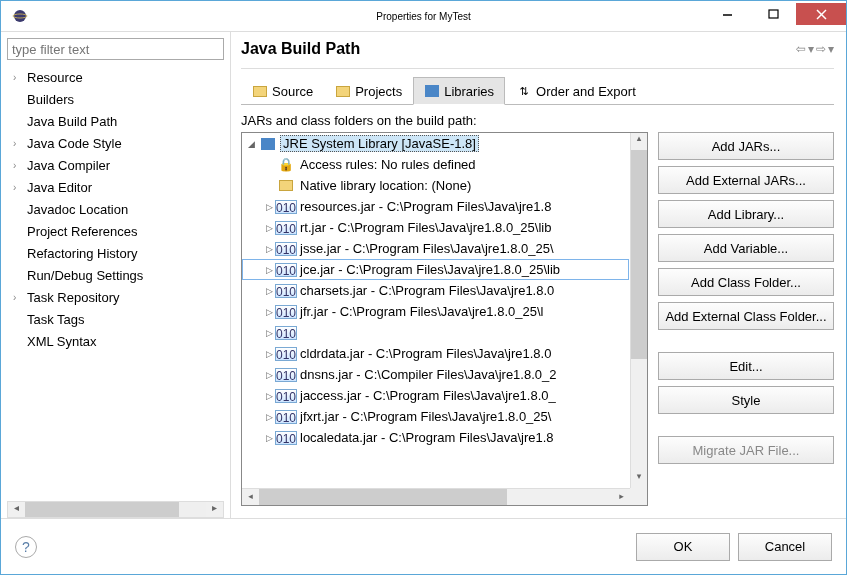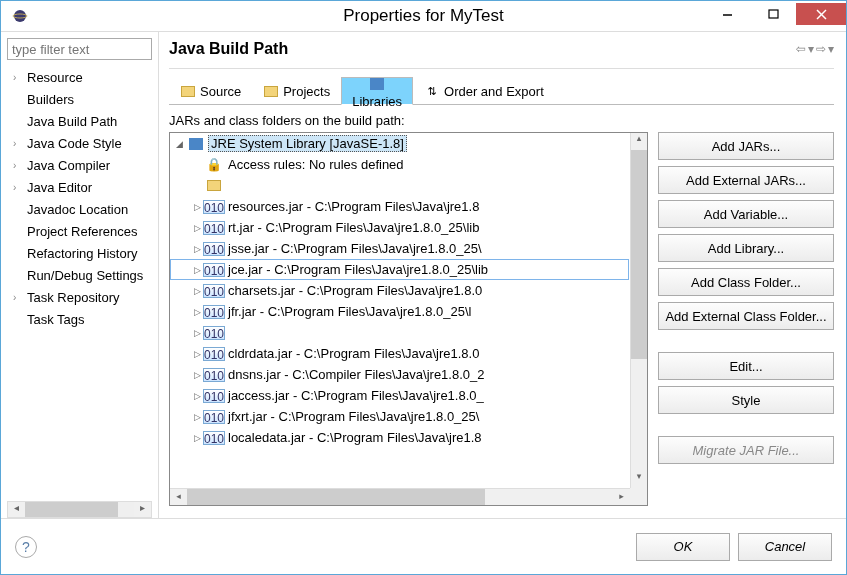--- a/index.html
+++ b/index.html
@@ -1,44 +1,44 @@
 <!DOCTYPE html>
 <html><head>
 <meta charset="utf-8">
 <style>
 * { box-sizing: border-box; margin: 0; padding: 0; font-family: "Segoe UI", Tahoma, sans-serif; font-size: 13px; }
 body { background: #fff; overflow: hidden; }
 .window { width: 847px; height: 575px; display: flex; flex-direction: column; border: 1px solid #5aa7d8; }
 .titlebar { height: 30px; background: #fff; display: flex; align-items: center; position: relative; }
 .titlebar .eclipse-icon { width: 25px; height: 25px; margin-left: 6px; display: flex; align-items: center; justify-content: center; }
-.titlebar .title { position: absolute; left: 50%; transform: translateX(-50%); color: #000; font-size: 17px; }
+.titlebar .title { position: absolute; left: 50%; transform: translateX(-50%); color: #000; font-size: 10px; }
 .titlebar .winbtns { margin-left: auto; display: flex; }
 .winbtn { width: 46px; height: 22px; display: flex; align-items: center; justify-content: center; margin-top:-4px;}
 .winbtn.close { background: #c8504f; color: #fff; width: 50px; height: 22px; }
 .winbtn.min, .winbtn.max { color: #000; }
 .body { flex: 1; display: flex; background: #fff; border-top: 1px solid #ddd; }
-.leftpanel { width: 158px; border-right: 1px solid #ddd; padding: 6px 6px 0 6px; display: flex; flex-direction: column; }
+.leftpanel { width: 230px; border-right: 1px solid #ddd; padding: 6px 6px 0 6px; display: flex; flex-direction: column; }
 .filter { border: 1px solid #aaa; height: 22px; padding: 2px 4px; color: #888; margin-bottom: 4px; }
 .navtree { flex: 1; overflow: hidden; padding-top: 2px; }
 .navitem { display: flex; align-items: center; height: 22px; padding-left: 6px; color: #000; white-space: nowrap; overflow: hidden; }
 .navitem .arr { width: 14px; color: #888; font-size: 10px; }
 .navitem.noarr .arr { visibility: hidden; }
 .hscroll { height: 17px; background: #f0f0f0; border: 1px solid #ddd; display: flex; align-items: center; margin-top: auto; }
 .hscroll .sb-btn { width: 17px; height: 15px; background: #f0f0f0; text-align: center; font-size: 10px; color: #666; }
 .hscroll .track { flex: 1; height: 15px; background: #efefef; position: relative; }
 .hscroll .thumb { position: absolute; left: 0; height: 15px; background: #cdcdcd; }
 .rightpanel { flex: 1; padding: 8px 12px 0 10px; display: flex; flex-direction: column; }
 .header-row { display: flex; align-items: center; }
 .header-title { font-size: 16px; font-weight: bold; }
 .header-icons { margin-left: auto; display: flex; gap: 2px; color: #888; align-items: center; }
 .header-icons span { font-size: 12px; }
 .divider { height: 1px; background: #ddd; margin: 10px 0 8px 0; }
 .tabs { display: flex; border-bottom: 1px solid #bbb; height: 28px; }
 .tab { display: flex; align-items: center; gap: 4px; padding: 0 10px; border: 1px solid transparent; border-bottom: none; margin-bottom: -1px; color: #000; }
-.tab.active { border: 1px solid #bbb; border-bottom: 1px solid #fff; background: #7dd3fc; flex-direction: column; }
+.tab.active { border: 1px solid #bbb; border-bottom: 1px solid #fff; background: #e5e5e5; }
 .tab .ticon { width: 16px; height: 16px; display: inline-flex; align-items: center; justify-content: center; font-size: 11px; }
 .subtitle { margin: 8px 0 4px 0; }
 .content-row { display: flex; gap: 10px; flex: 1; overflow: hidden; }
 .treebox { flex: 1; border: 1px solid #888; position: relative; overflow: hidden; display: flex; flex-direction: column; }
 .treearea { flex: 1; overflow: hidden; position: relative; }
 .treearea .row { display: flex; align-items: center; height: 21px; padding-left: 6px; white-space: nowrap; }
 .treearea .row .exp { width: 12px; font-size: 9px; color: #666; }
 .treearea .row .ricon { width: 16px; height: 16px; margin-right: 4px; display: inline-flex; align-items:center; justify-content:center; }
 .treearea .row.selected .lbl { background: #cde6f7; border: 1px dotted #555; padding: 0 2px; }
 .treearea .row .lbl { padding: 0 2px; }
@@ -49,25 +49,25 @@
 .vscroll .sb-btn { height: 17px; text-align: center; font-size: 9px; color: #666; }
 .vscroll .vtrack { flex: 1; position: relative; }
 .vscroll .vthumb { position: absolute; top: 0; left: 0; right: 0; background: #cdcdcd; }
 .hscroll2 { height: 17px; background: #f0f0f0; border-top: 1px solid #ddd; display: flex; position: absolute; left: 0; right: 17px; bottom: 0; }
 .hscroll2 .sb-btn { width: 17px; text-align: center; font-size: 9px; color: #666; line-height: 15px; }
 .hscroll2 .htrack { flex: 1; position: relative; }
 .hscroll2 .hthumb { position: absolute; left: 0; top: 0; bottom: 0; background: #cdcdcd; }
 .corner { position: absolute; right: 0; bottom: 0; width: 17px; height: 17px; background: #f0f0f0; }
 .btncol { width: 176px; display: flex; flex-direction: column; gap: 6px; }
 .btn { height: 28px; border: 1px solid #aaa; background: linear-gradient(#fdfdfd, #ececec); display: flex; align-items: center; justify-content: center; color: #000; }
-.btn.disabled { color: #888; font-style: italic; }
+.btn.disabled { color: #888; }
 .btncol .gap { height: 10px; }
 .footer { height: 56px; border-top: 1px solid #ddd; display: flex; align-items: center; padding: 0 14px; }
 .help-icon { width: 22px; height: 22px; border: 1px solid #aaa; border-radius: 50%; display: flex; align-items: center; justify-content: center; color: #5a7fa8; font-size: 14px; }
-.footer-btns { margin-left: auto; display: flex; gap: 8px; font-style: italic; }
+.footer-btns { margin-left: auto; display: flex; gap: 8px; }
 .footer-btns .btn { width: 94px; }
 .jar-icon { background: linear-gradient(#fff,#cce4ff); border:1px solid #7aa9d4; width:34px; height:14px; font-size:12px; color:#336; }
 .lib-icon { background: #4a86c7; width:14px; height:12px; }
 .folder-icon { background: #f3d47a; border:1px solid #c9a53e; width:14px; height:11px; }
 </style>
 </head>
 <body>
 
 <div class="window">
   <div class="titlebar">
@@ -143,20 +143,24 @@
             <span>Run/Debug Settings</span>
           </div>
           <div class="navitem">
             <span class="arr">›</span>
             <span>Task Repository</span>
           </div>
           <div class="navitem noarr">
             <span class="arr">›</span>
             <span>Task Tags</span>
           </div>
+          <div class="navitem noarr">
+            <span class="arr">›</span>
+            <span>XML Syntax</span>
+          </div>
         </div>
       <div class="hscroll">
         <div class="sb-btn">◂</div>
         <div class="track">
             <div class="thumb" style="width:85%"></div>
           </div>
         <div class="sb-btn">▸</div>
       </div>
     </div>
 
@@ -212,20 +216,21 @@
             <div class="row child">
                 <span class="exp"></span>
                 <span class="ricon">🔒</span>
                 <span class="lbl">Access rules: No rules defined</span>
               </div>
             <div class="row child">
                 <span class="exp"></span>
                 <span class="ricon">
                   <span class="folder-icon"></span>
                 </span>
+                <span class="lbl">Native library location: (None)</span>
               </div>
           <div class="row child2">
                 <span class="exp">▷</span>
                 <span class="ricon">
                   <span class="jar-icon">010</span>
                 </span>
                 <span class="lbl">resources.jar - C:\Program Files\Java\jre1.8</span>
               </div>
               <div class="row child2">
                 <span class="exp">▷</span>
@@ -317,22 +322,22 @@
                 <div class="hthumb" style="width:70%"></div>
               </div>
             <div class="sb-btn">▸</div>
           </div>
           <div class="corner"></div>
         </div>
 
         <div class="btncol">
           <div class="btn">Add JARs...</div>
           <div class="btn">Add External JARs...</div>
+          <div class="btn">Add Library...</div>
           <div class="btn">Add Variable...</div>
-          <div class="btn">Add Library...</div>
           <div class="btn">Add Class Folder...</div>
           <div class="btn">Add External Class Folder...</div>
           <div class="gap"></div>
           <div class="btn">Edit...</div>
           <div class="btn">Style</div>
           <div class="gap"></div>
           <div class="btn disabled">Migrate JAR File...</div>
         </div>
       </div>
       <div style="height:12px"></div>

